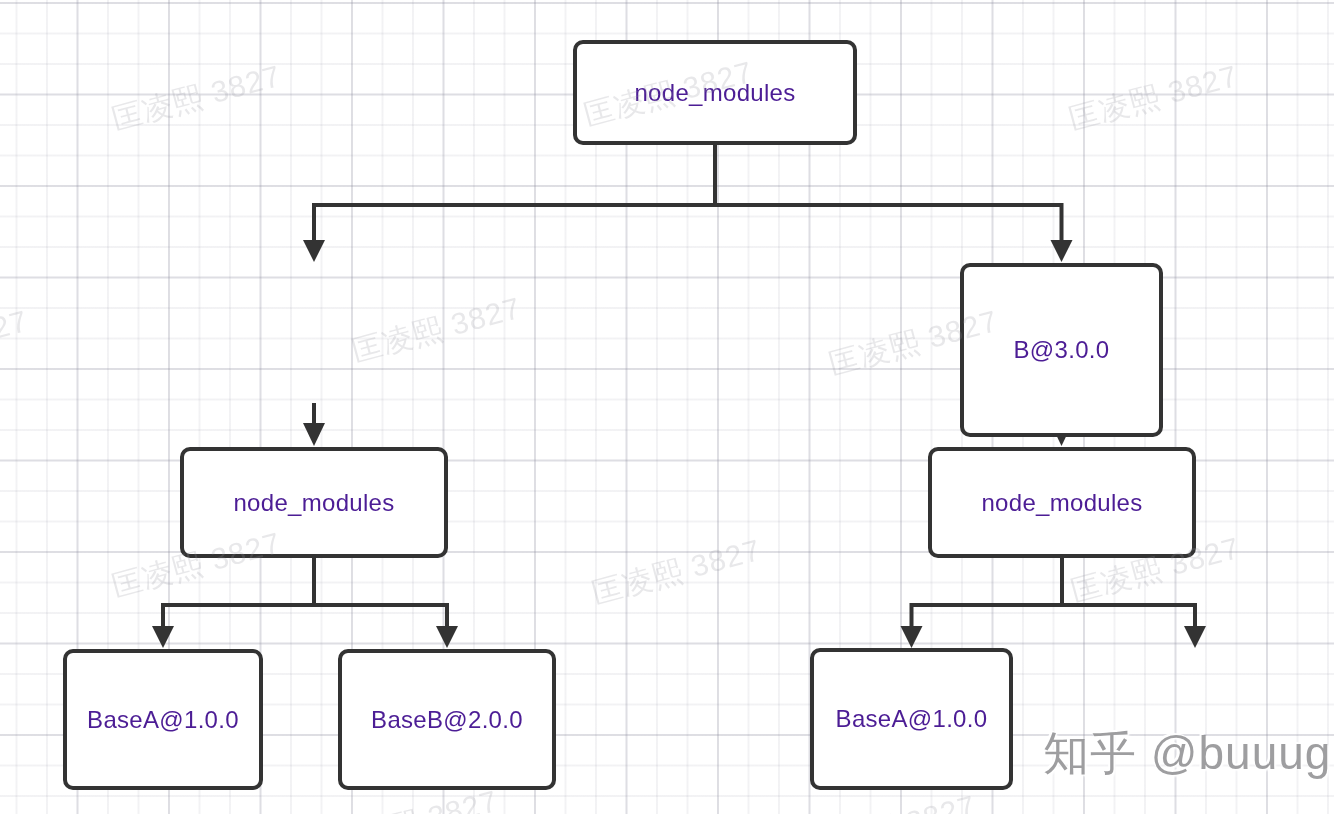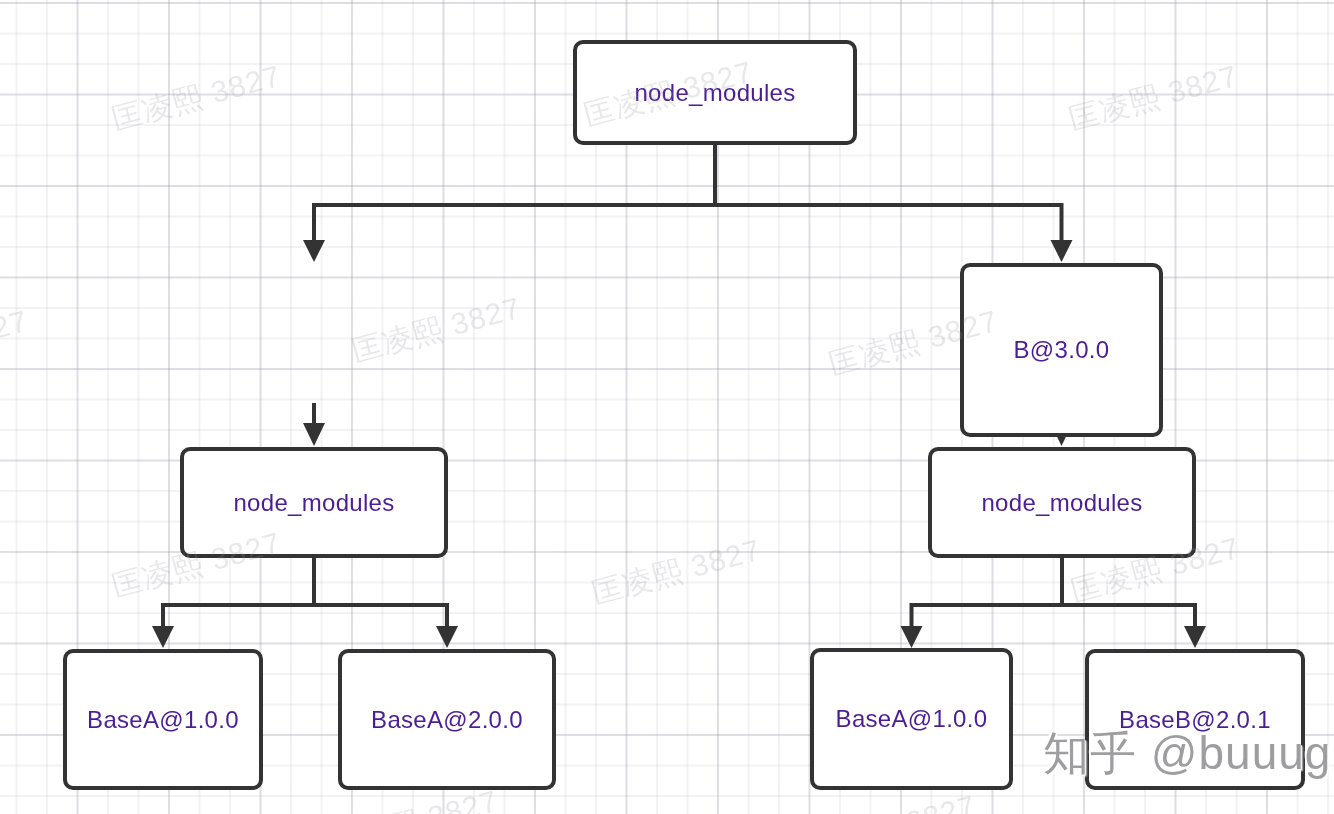--- a/index.html
+++ b/index.html
@@ -129,30 +129,27 @@
 
   <div class="node-box" style="left:928px;top:447px;width:268px;height:111px">
     <span class="node-label">node_modules</span>
   </div>
 
   <div class="node-box" style="left:63px;top:649px;width:200px;height:141px">
     <span class="node-label">BaseA@1.0.0</span>
   </div>
 
   <div class="node-box" style="left:338px;top:649px;width:218px;height:141px">
-    <span class="node-label">BaseA@2.0.0</span>
+    <span class="node-label">BaseB@2.0.0</span>
   </div>
 
   <div class="node-box" style="left:810px;top:648px;width:203px;height:142px">
     <span class="node-label">BaseA@1.0.0</span>
   </div>
 
-  <div class="node-box" style="left:1085px;top:649px;width:220px;height:141px">
-    <span class="node-label">BaseB@2.0.1</span>
-  </div>
 
   <div class="wm" style="left:113px;top:103px">匡凌熙 3827</div>
   <div class="wm" style="left:585px;top:99px">匡凌熙 3827</div>
   <div class="wm" style="left:1070px;top:103px">匡凌熙 3827</div>
   <div class="wm" style="left:-140px;top:348px">匡凌熙 3827</div>
   <div class="wm" style="left:353px;top:335px">匡凌熙 3827</div>
   <div class="wm" style="left:830px;top:348px">匡凌熙 3827</div>
   <div class="wm" style="left:113px;top:570px">匡凌熙 3827</div>
   <div class="wm" style="left:593px;top:577px">匡凌熙 3827</div>
   <div class="wm" style="left:1072px;top:575px">匡凌熙 3827</div>

